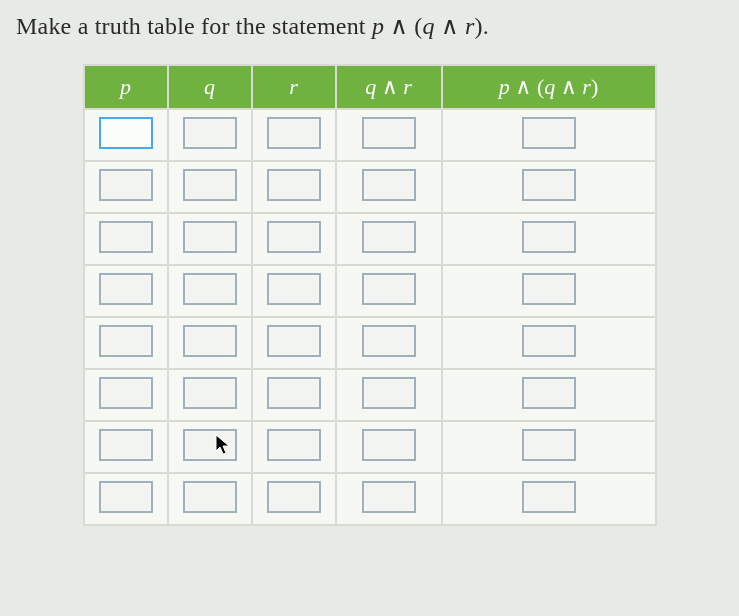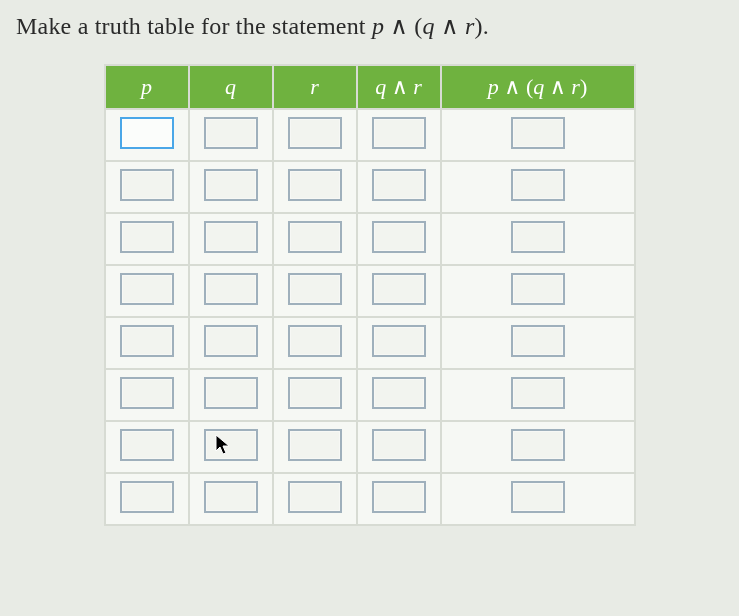--- a/index.html
+++ b/index.html
@@ -40,22 +40,22 @@
   }
   table.truth th .op { font-style: normal; }
   table.truth td {
     border: 2px solid #d7dbd3;
     padding: 6px 4px;
     text-align: center;
     vertical-align: middle;
     height: 52px;
   }
   .col-narrow { width: 84px; }
-  .col-qr { width: 84px; }
-  .col-wide { width: 194px; }
+  .col-qr { width: 106px; }
+  .col-wide { width: 214px; }
   .cell-input {
     display: inline-block;
     width: 54px;
     height: 32px;
     background: #f2f4ef;
     border: 2px solid #9fb0bc;
     box-shadow: inset 0 0 0 1px rgba(255,255,255,0.4);
   }
   .cell-input.active {
     border: 2px solid #4aa7e8;

